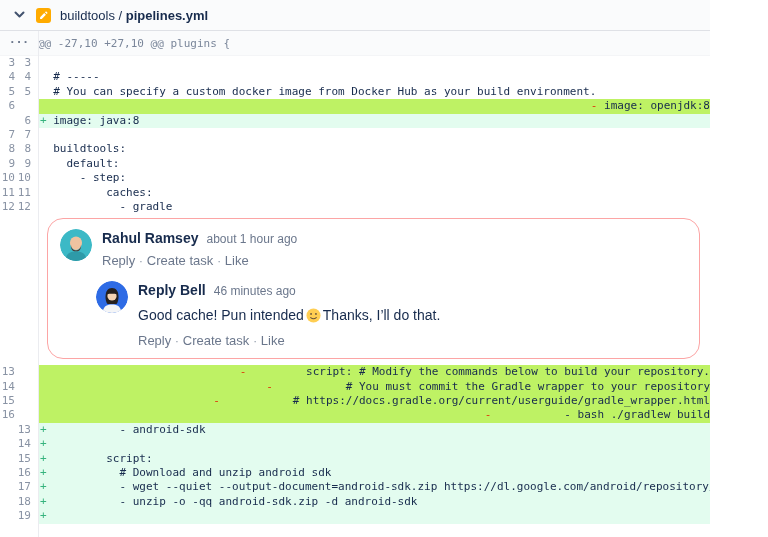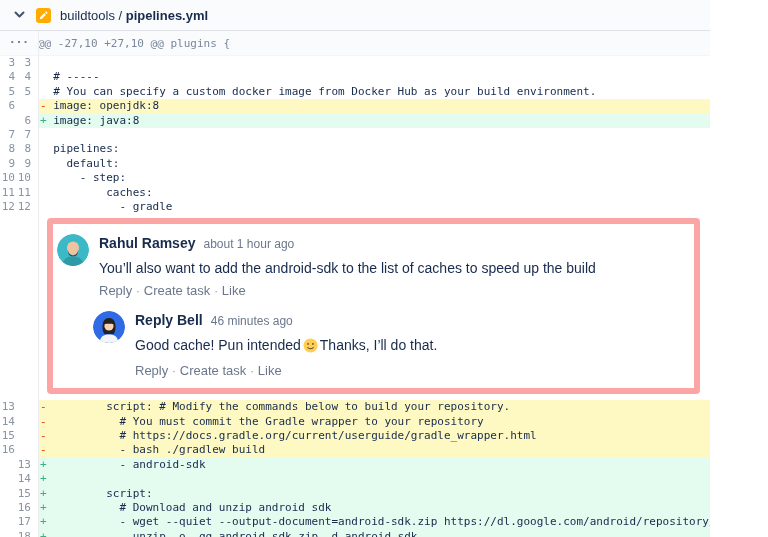--- a/index.html
+++ b/index.html
@@ -27,28 +27,28 @@
   .hunk-text { flex:1; font-family:"DejaVu Sans Mono", monospace; font-size:11px;
     line-height:25px; color:#7A869A; white-space:pre; }
 
   
   .row { display:flex; height:14.4px; font-family:"DejaVu Sans Mono", monospace;
     font-size:11px; line-height:14.4px; }
   .gut { width:38px; flex:none; display:flex; color:#8993A4; }
   .gut .o { width:15px; text-align:right; }
   .gut .n { width:16px; text-align:right; }
   .code { flex:1; white-space:pre; overflow:hidden; padding-left:2px; color:#172B4D; }
-  .row.removed .code { background:#fef9c3; }
+  .row.removed .code { background:#bef264;text-align:right; }
   .row.added   .code { background:#E3FCEF; }
   .row.removed .marker { color:#DE350B; }
   .row.added   .marker { color:#36B37E; }
 
   
   .comment-wrap { margin:4px 10px 6px 0; padding-left:47px; }
-  .comment-card { background:#fff; border:6px solid #fca5a5; border-radius:4px; padding:10px 4px; }
+  .comment-card { background:#fff; border:1px solid #fca5a5; border-radius:16px; padding:10px 12px; }
   .cblock { position:relative; }
   .avatar { width:32px; height:32px; border-radius:50%; overflow:hidden; position:absolute; left:0; top:0; }
   .cbody { margin-left:42px; }
   .cname { font-size:14px; font-weight:bold; color:#172B4D; }
   .ctime { font-size:12px; color:#6B778C; margin-left:8px; }
   .ctext { font-size:14px; color:#172B4D; margin-top:7px; line-height:18px; }
   .cactions { margin-top:6px; font-size:13px; color:#6B778C; }
   .cactions .act { cursor:pointer; }
   .cactions .sep { color:#97A0AF; }
   .nested { margin-left:36px; margin-top:13px; }
@@ -123,21 +123,21 @@
           <span class="o">7</span>
           <span class="n">7</span>
         </div>
         <div class="code"><span class="marker">  </span><span></span></div>
       </div>
       <div class="row context">
         <div class="gut">
           <span class="o">8</span>
           <span class="n">8</span>
         </div>
-        <div class="code"><span class="marker">  </span><span>pipelines:</span></div>
+        <div class="code"><span class="marker">  </span><span>buildtools:</span></div>
       </div>
       <div class="row context">
         <div class="gut">
           <span class="o">9</span>
           <span class="n">9</span>
         </div>
         <div class="code"><span class="marker">  </span><span>  default:</span></div>
       </div>
       <div class="row context">
         <div class="gut">
@@ -172,21 +172,20 @@
             <circle cx="16" cy="13.5" r="6" fill="#EFC3A0"></circle>
             <path d="M10.5 14.5c0-1 .2-5 5.5-5s5.5 4 5.5 5c0 2.5-1.5 6.5-5.5 6.5s-5.5-4-5.5-6.5z" fill="#EFC3A0"></path>
             <path d="M11 15.5c0 3 2 6 5 6s5-3 5-6c0 4.5-1 7-5 7s-5-2.5-5-7z" fill="#4E342E"></path>
             <path d="M6 29c1-5 5-6.5 10-6.5S25 24 26 29c-2.8 2-6.2 3-10 3s-7.2-1-10-3z" fill="#2E9AA8"></path>
           </svg>
         </span>
         <div class="cbody">
           <div>
             <span class="cname">Rahul Ramsey</span><span class="ctime">about 1 hour ago</span>
           </div>
-          <div class="ctext">You’ll also want to add the android-sdk to the list of caches to speed up the build</div>
           <div class="cactions" id="root-actions"><span class="act">Reply</span><span class="sep">  ·  </span><span class="act">Create task</span><span class="sep">  ·  </span><span class="act">Like</span></div>
         </div>
       </div>
 
       <div class="cblock nested">
         <span class="avatar">
           <svg width="32" height="32" viewBox="0 0 32 32">
             <circle cx="16" cy="16" r="16" fill="#2E6BE5"></circle>
             <path d="M9.5 16c0-6 2.5-9 6.5-9s6.5 3 6.5 9c0 3-1 6-2 7h-9c-1-1-2-4-2-7z" fill="#26201F"></path>
             <circle cx="16" cy="15" r="4.6" fill="#F5D3B3"></circle>

